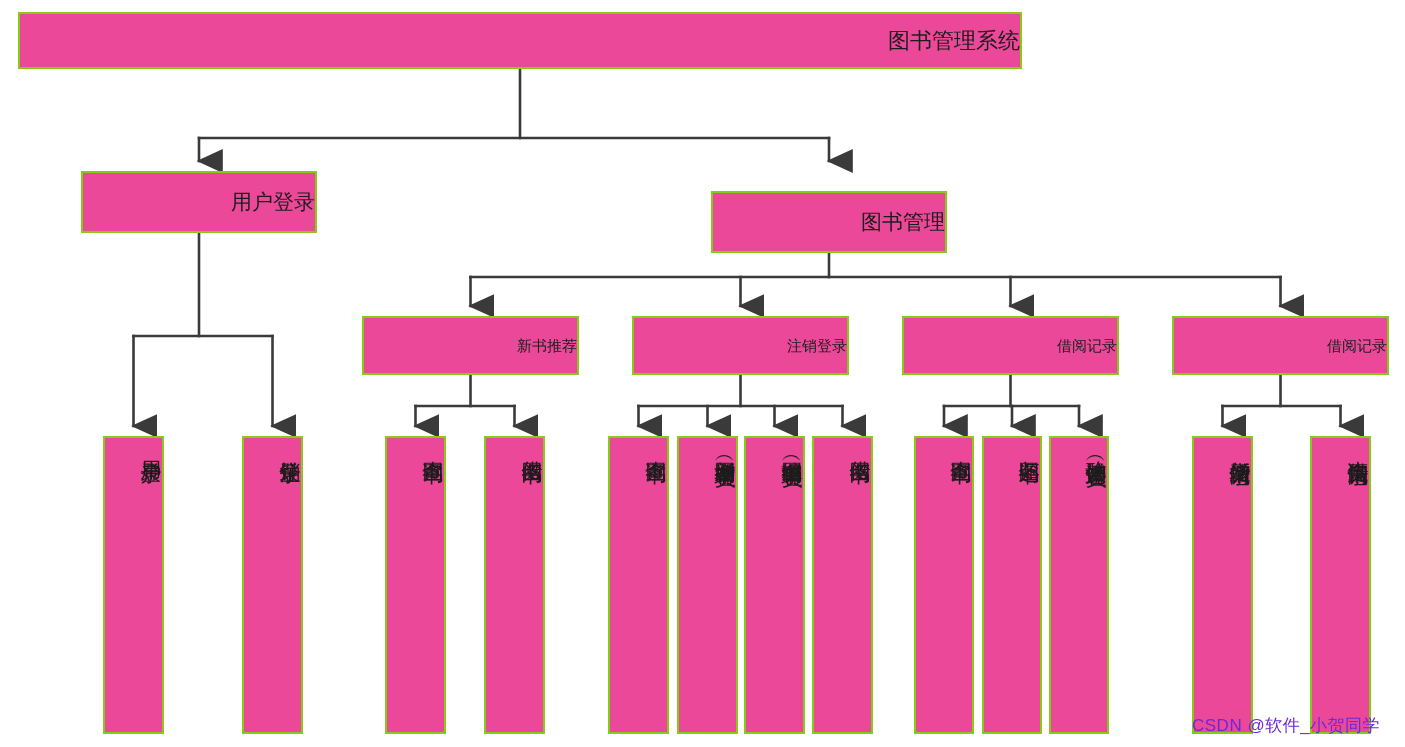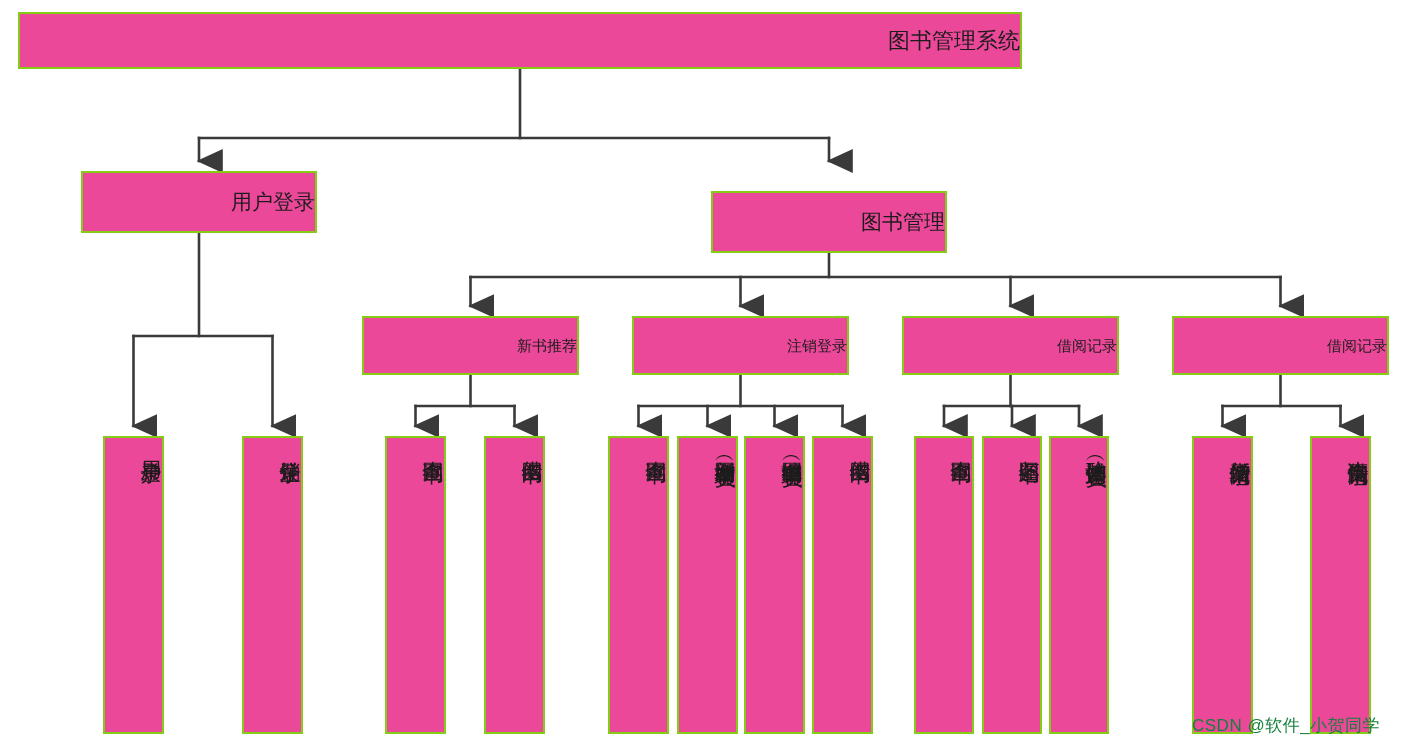--- a/index.html
+++ b/index.html
@@ -50,21 +50,21 @@
   .node.leaf .node-label {
     writing-mode: vertical-rl;
     text-orientation: upright;
     font-size: 21px;
     letter-spacing: 1px;
     line-height: 1;
   }
   .watermark {
     position: absolute;
     z-index: 6;
-    color: #15803d;
+    color: #6d28d9;
     font-size: 17px;
     white-space: pre;
     letter-spacing: 0.5px;
   }
 </style>
 </head>
 <body>
 
 <div id="canvas">
 

